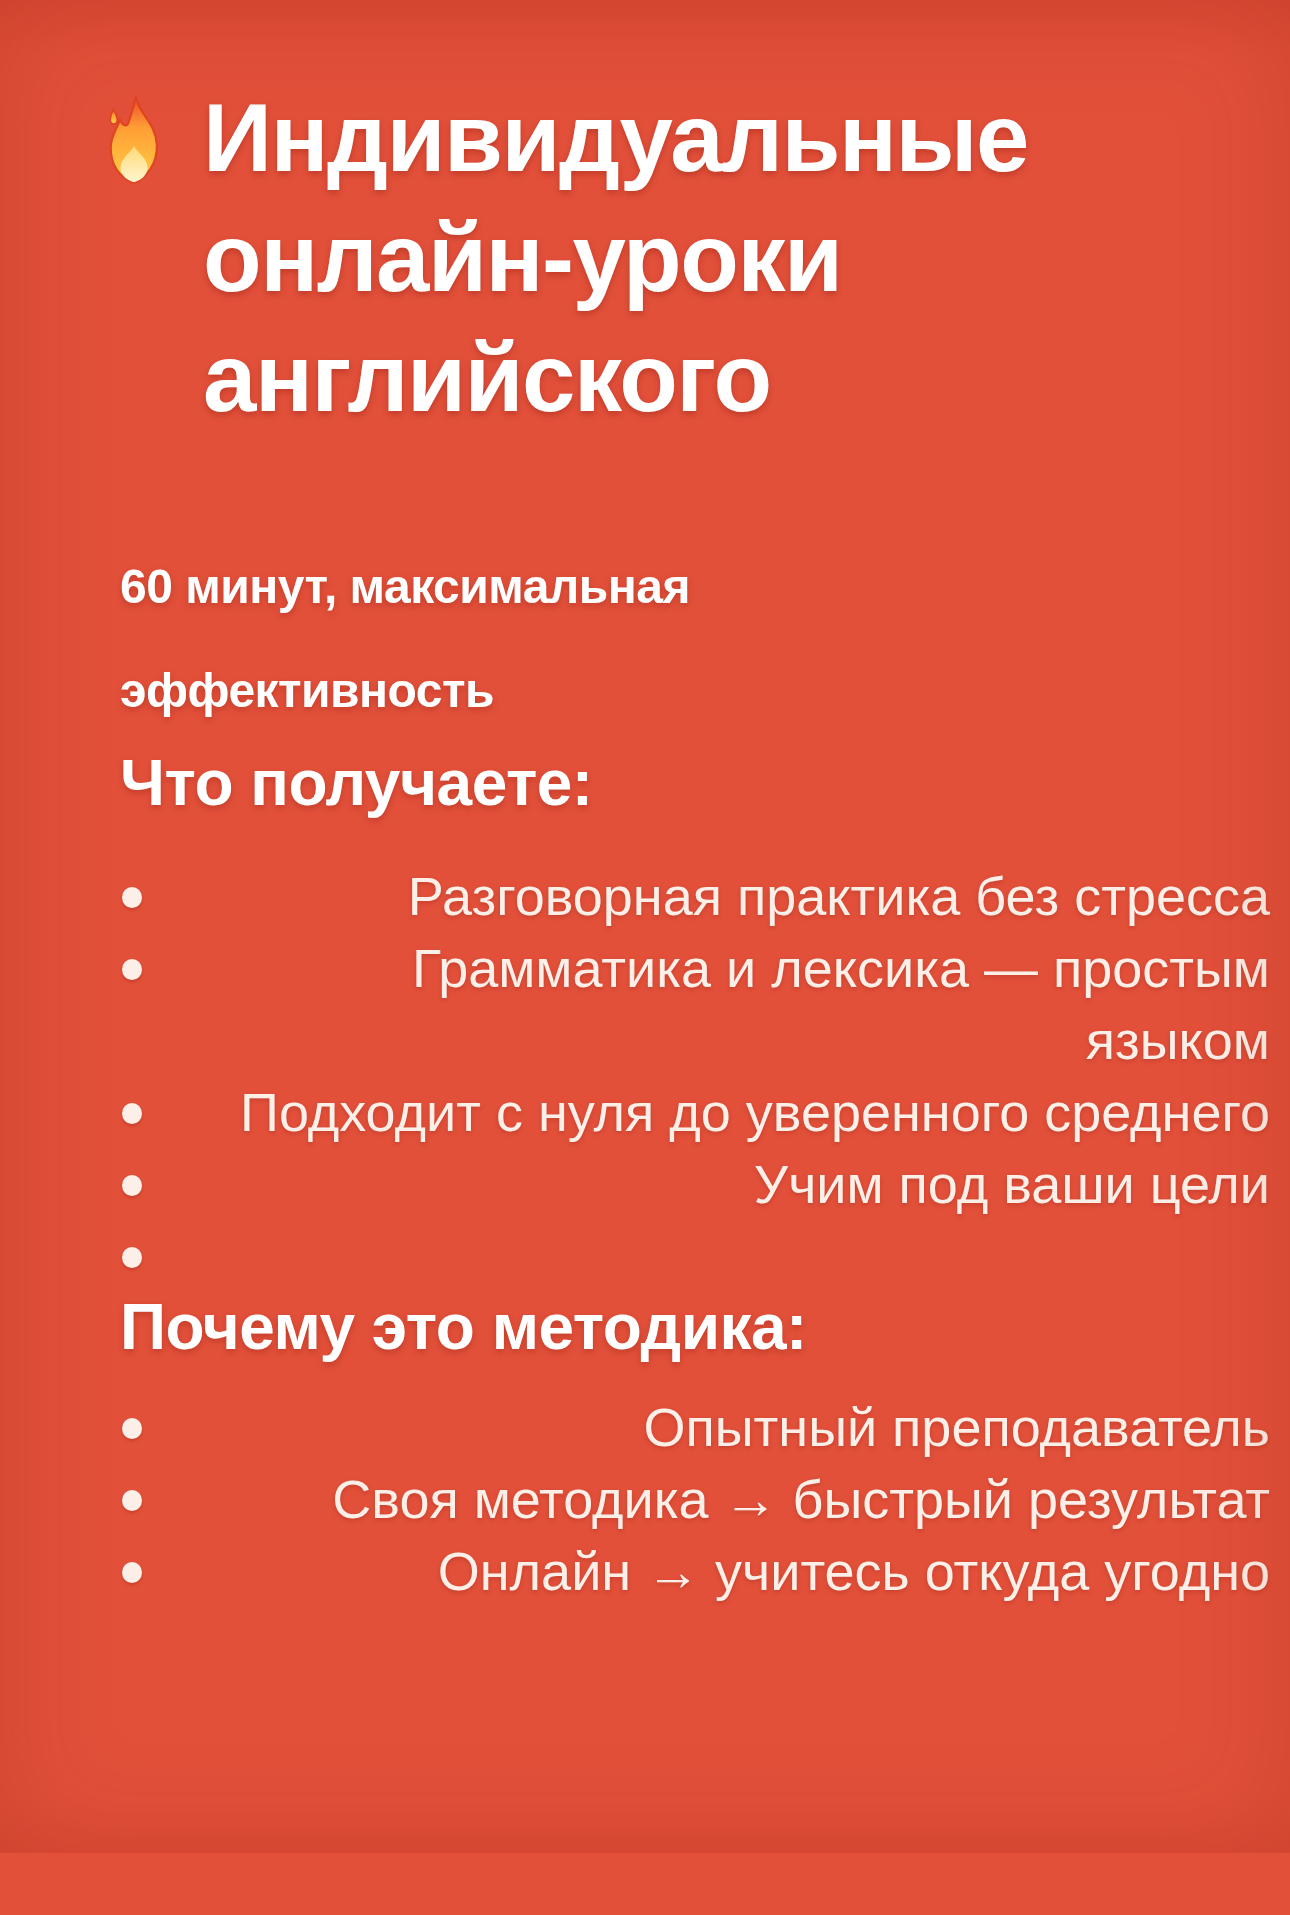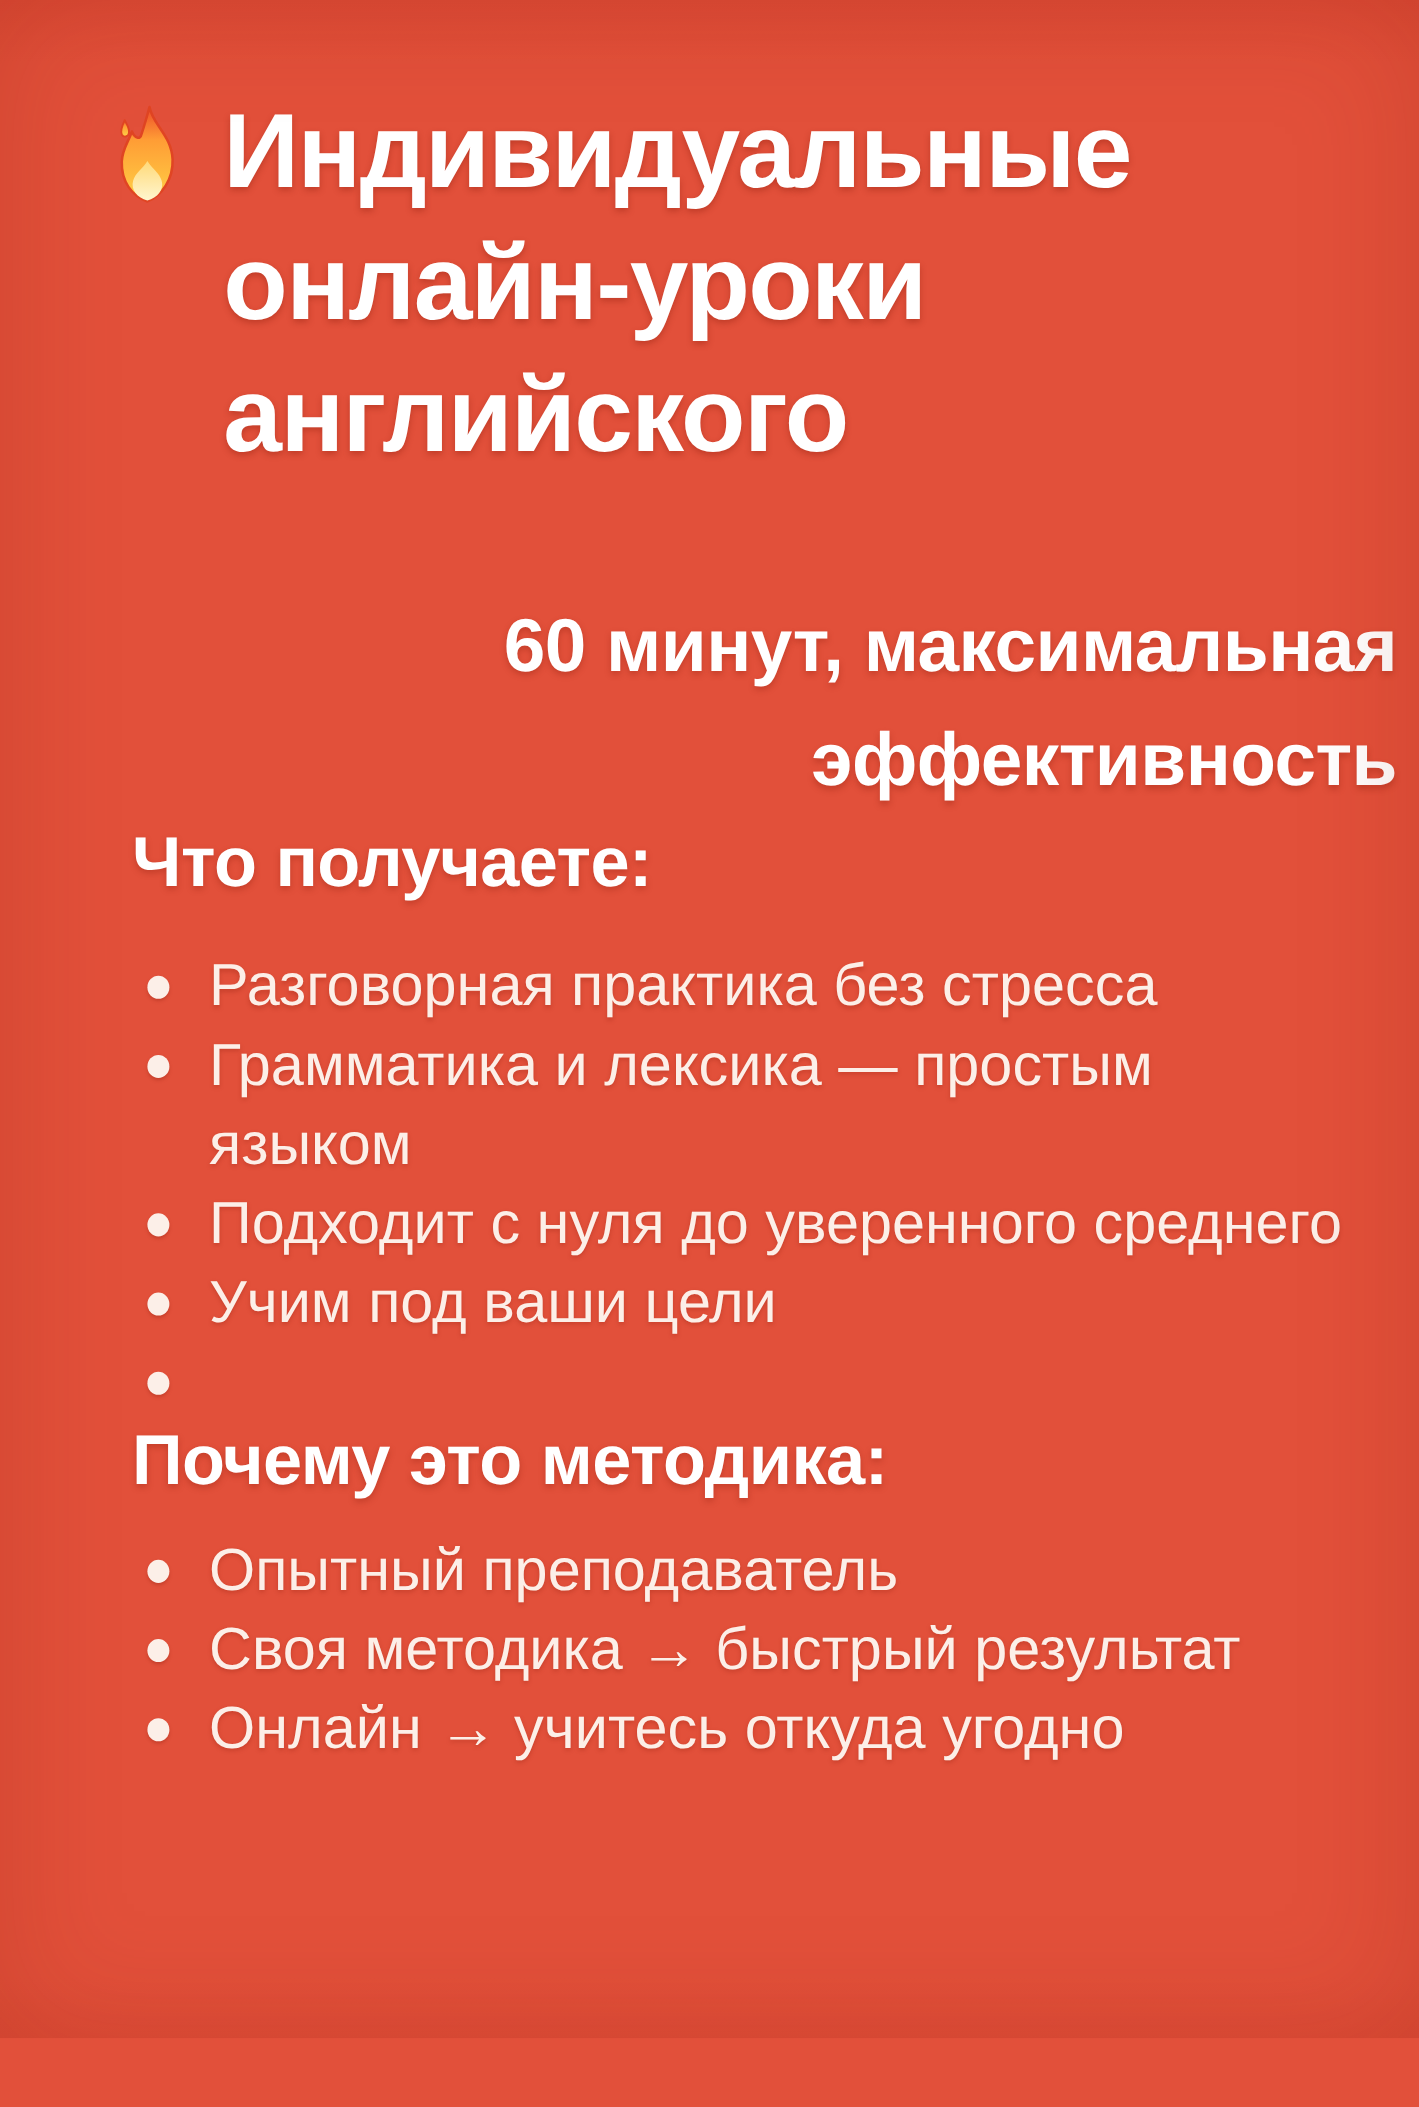--- a/index.html
+++ b/index.html
@@ -42,44 +42,44 @@
     font-size: 96px;
     line-height: 120px;
     font-weight: 700;
     letter-spacing: -1.5px;
     color: #FFFFFF;
     white-space: pre-line;
     text-shadow: 0 3px 6px rgba(150, 35, 18, 0.45);
   }
   p.subtitle {
     margin: 97px 0 0 0;
-    font-size: 68px;
+    font-size: 48px;
     line-height: 104px;
     font-weight: 700;
     letter-spacing: -0.5px;
     color: #FFFFFF;
     white-space: pre-line;
     text-shadow: 0 3px 6px rgba(150, 35, 18, 0.4);
-    text-align: right;
   }
   h2.heading {
     margin: 0;
     font-size: 64px;
     line-height: 80px;
     font-weight: 700;
     letter-spacing: -0.5px;
     color: #FFFFFF;
     text-shadow: 0 3px 6px rgba(150, 35, 18, 0.4);
   }
   section.block-1 h2.heading { }
   section.block-2 h2.heading { margin-top: 67px; }
   ul.bullets {
     list-style: none;
-    margin: 12px;
+    margin: 0;
     padding: 0;
+    text-align: right;
   }
   section.block-1 ul.bullets { margin-top: 37px; }
   section.block-2 ul.bullets { margin-top: 24px; }
   ul.bullets li {
     position: relative;
     padding-left: 58px;
     font-size: 54px;
     line-height: 72px;
     font-weight: 400;
     color: #FCEFE8;

